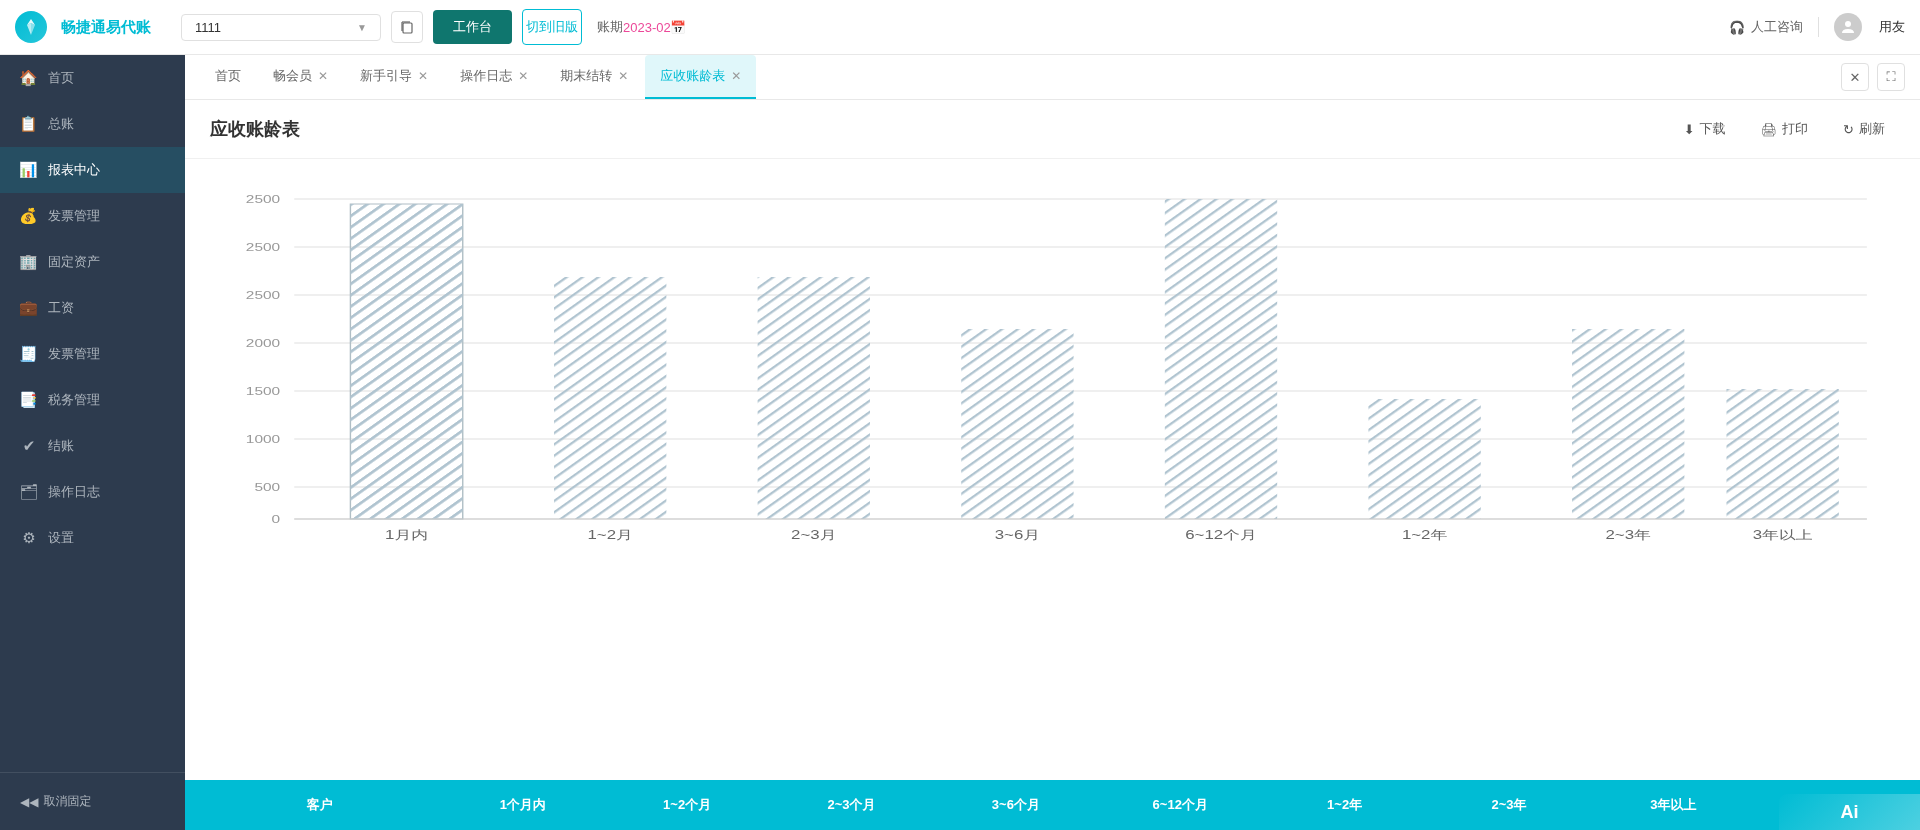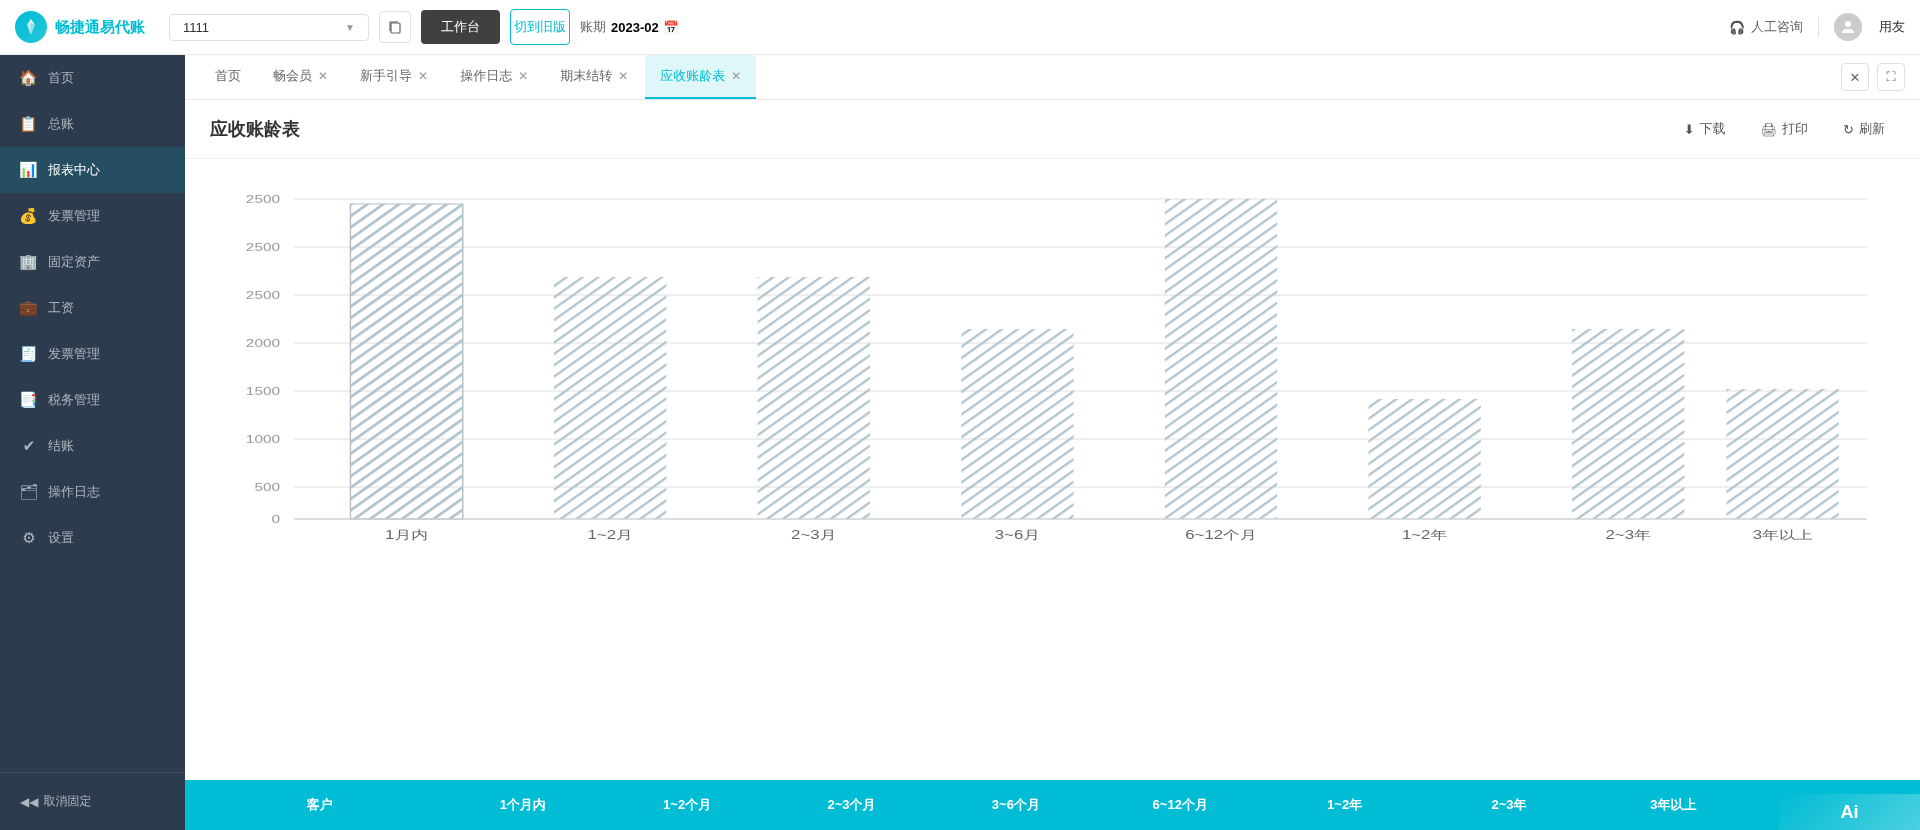--- a/index.html
+++ b/index.html
@@ -6,32 +6,32 @@
     body { font-family: 'Microsoft YaHei', Arial, sans-serif; background: #f0f2f5; font-size: 13px; overflow: hidden; }
 
     
     .app { display: flex; flex-direction: column; height: 830px; width: 1920px; }
     .header { height: 55px; background: #fff; display: flex; align-items: center; padding: 0 15px; gap: 10px; border-bottom: 1px solid #e8e8e8; flex-shrink: 0; }
     .main { display: flex; flex: 1; overflow: hidden; }
     .sidebar { width: 185px; background: #2d3b4e; flex-shrink: 0; display: flex; flex-direction: column; overflow-y: auto; }
     .content { flex: 1; display: flex; flex-direction: column; overflow: hidden; background: #f5f6fa; }
 
     
-    .logo { display: flex; align-items: center; gap: 8px; margin-right: 14px; }
+    .logo { display: flex; align-items: center; gap: 14px; margin-right: 20px; }
     .logo-icon { width: 32px; height: 32px; background: linear-gradient(135deg, #00bcd4, #26c6da); border-radius: 50%; display: flex; align-items: center; justify-content: center; }
     .logo-text { color: #00bcd4; font-size: 15px; font-weight: bold; }
     .company-select { display: flex; align-items: center; gap: 5px; border: 1px solid #e0e0e0; border-radius: 4px; padding: 5px 13px; min-width: 200px; cursor: pointer; background: #fff; }
     .company-name { font-size: 13px; color: #333; flex: 1; }
     .chevron-down { color: #999; font-size: 10px; }
     .header-copy-btn { width: 32px; height: 32px; border: 1px solid #e0e0e0; border-radius: 4px; display: flex; align-items: center; justify-content: center; cursor: pointer; background: #fff; color: #666; }
-    .workbench-btn { background: #404040; color: #fff; border: none; padding: 8px 20px; border-radius: 4px; cursor: pointer; font-size: 13px; }
+    .workbench-btn { background: #0f766e; color: #fff; border: none; padding: 8px 20px; border-radius: 4px; cursor: pointer; font-size: 13px; }
     .switch-btn { border: 1px solid #00bcd4; color: #00bcd4; background: #fff; padding: 8px 3px; border-radius: 4px; cursor: pointer; font-size: 13px; }
-    .period { display: flex; align-items: center; gap: 5px; font-size: 13px; color: #333; }
+    .period { display: flex; align-items: center; margin-left: 5px; font-size: 13px; color: #333; }
     .period-label { color: #666; }
-    .period-value { font-weight: bold; color: #000000; }
+    .period-value { font-weight: normal; color: #ec4899; }
     .header-right { margin-left: auto; display: flex; align-items: center; gap: 15px; }
     .consult { display: flex; align-items: center; gap: 5px; color: #666; cursor: pointer; font-size: 13px; }
     .user-info { display: flex; align-items: center; gap: 17px; cursor: pointer; color: #333; font-size: 13px; }
     .user-avatar { width: 28px; height: 28px; background: #ccc; border-radius: 50%; display: flex; align-items: center; justify-content: center; color: #fff; font-size: 12px; }
 
     
     .sidebar-item { display: flex; align-items: center; gap: 10px; padding: 14px 20px; cursor: pointer; color: #adb5bd; font-size: 13px; transition: all 0.2s; }
     .sidebar-item.active { color: #fff; background: rgba(0,188,212,0.15); }
     .sidebar-item .icon { width: 18px; height: 18px; display: flex; align-items: center; justify-content: center; font-size: 15px; }
     .sidebar-bottom { margin-top: auto; padding: 10px 0; border-top: 1px solid rgba(255,255,255,0.1); }

